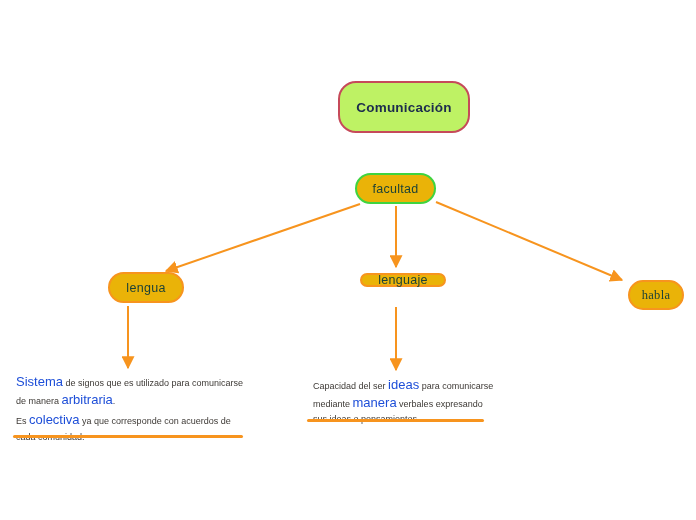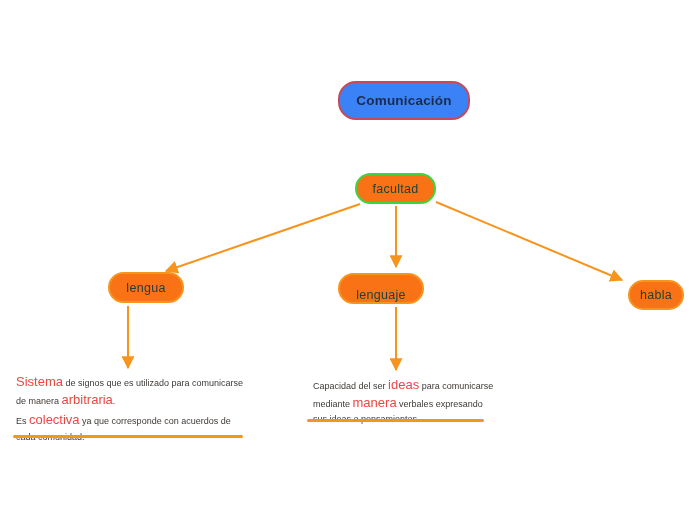--- a/index.html
+++ b/index.html
@@ -4,40 +4,40 @@
 <style>
   html,body { margin:0; padding:0; background:#ffffff; }
   .canvas {
     position:relative; width:696px; height:520px; background:#ffffff;
     font-family:"Liberation Sans", sans-serif; overflow:hidden;
   }
   svg.connectors { position:absolute; left:0; top:0; width:696px; height:520px; }
 
   .node {
     position:absolute; display:flex; align-items:center; justify-content:center;
-    background:#f97316; border:2px solid #f7941e; border-radius:17px;
+    background:#eab308; border:2px solid #f7941e; border-radius:17px;
     font-size:12.5px; color:#1d4237; box-sizing:border-box; white-space:nowrap;
     letter-spacing:0.3px;
   }
   .node-root {
-    left:338px; top:81px; width:132px; height:39px;
-    background:#3b82f6; border-color:#c64a5a; color:#1c2b4d;
+    left:338px; top:81px; width:132px; height:52px;
+    background:#bef264; border-color:#c64a5a; color:#1c2b4d;
     font-weight:bold; font-size:13.5px; border-radius:18px; letter-spacing:0.2px;
   }
   .node-facultad { left:355px; top:173px; width:81px; height:31px; border-color:#3fd43f; }
   .node-lengua   { left:108px;  top:272px; width:76px; height:31px; }
-  .node-lenguaje { left:338px; top:273px; width:86px; height:31px;align-items:flex-end; }
-  .node-habla    { left:628px; top:280px; width:56px; height:30px; }
+  .node-lenguaje { left:360px; top:273px; width:86px; height:14px; }
+  .node-habla    { left:628px; top:280px; width:56px; height:30px;font-family:Liberation Serif, serif; }
 
   .note {
     position:absolute; font-size:9px; color:#3e3a36; line-height:15.5px;
   }
   .note p { margin:0; }
   .note p + p { margin-top:3px; }
-  .note .big { font-size:13px; color:#ef4444; }
+  .note .big { font-size:13px; color:#1d4ed8; }
   .note-lengua   { left:16px;  top:374px; width:236px; }
   .note-lenguaje { left:313px; top:377px; width:184px; }
 
   .note-underline { position:absolute; height:3px; background:#f7941e; border-radius:2px; }
   .underline-lengua   { left:13px;  top:435px; width:230px; }
   .underline-lenguaje { left:307px; top:419px; width:177px; }
 </style>
 </head>
 <body>
 

